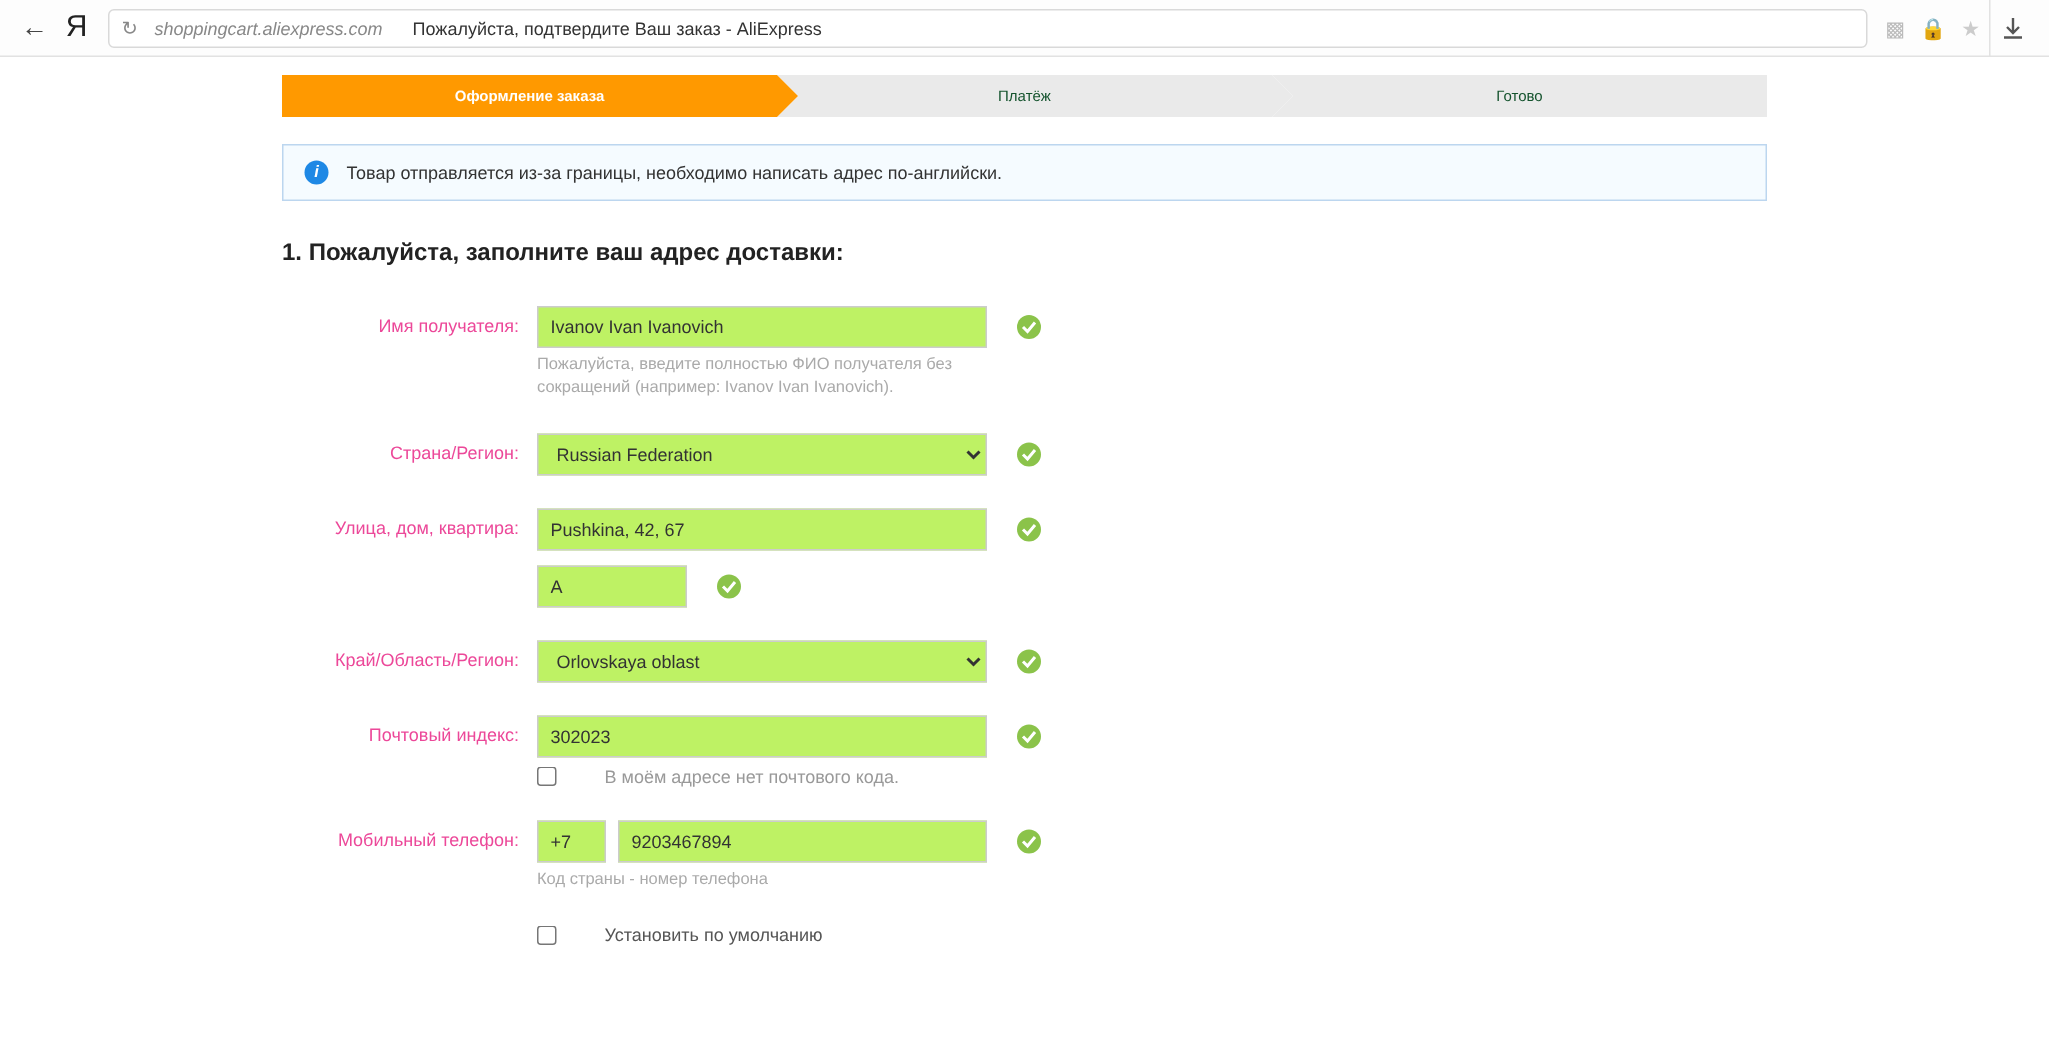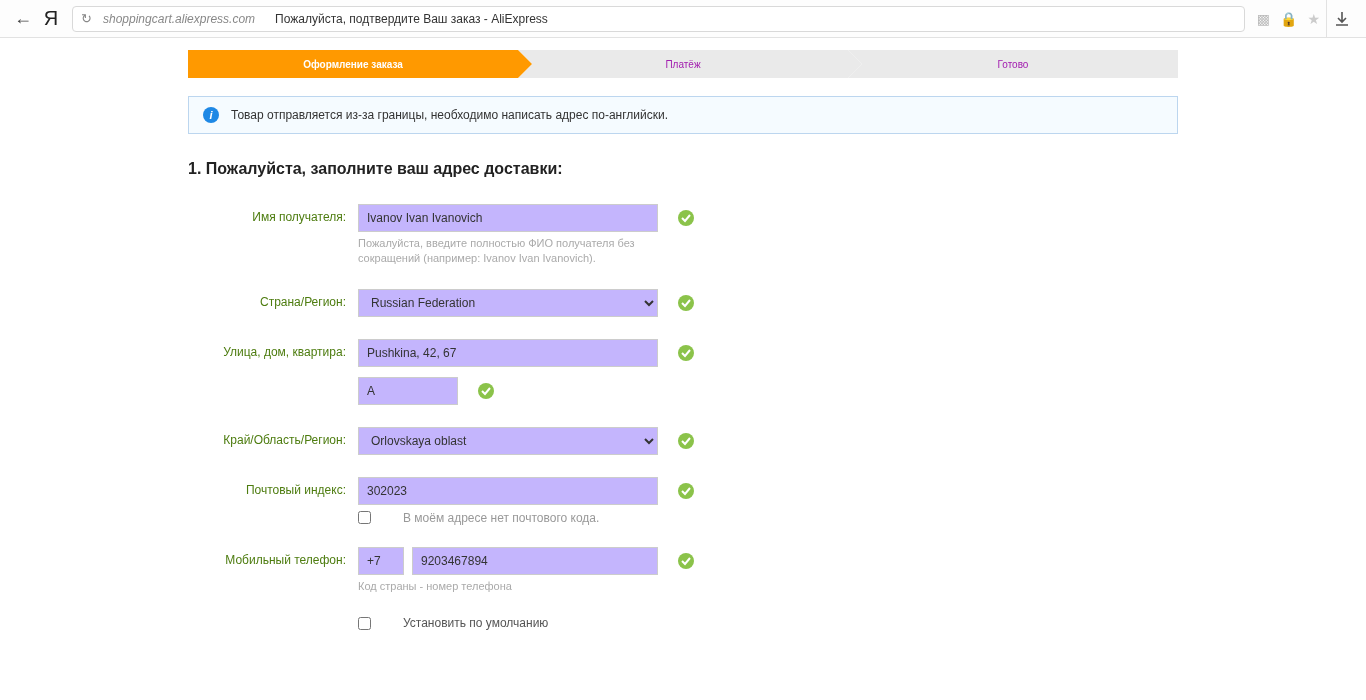--- a/index.html
+++ b/index.html
@@ -31,21 +31,21 @@
   .page { height: 662px; overflow-y: auto; }
   .page::-webkit-scrollbar { width: 16px; }
   .page::-webkit-scrollbar-track { background: #f2f2f2; }
   .page::-webkit-scrollbar-thumb { background: #c7c7c7; border-radius: 2px; }
   .container { width: 990px; margin: 0 auto; padding-top: 12px; }
 
   
   .steps { display: flex; height: 28px; margin-bottom: 18px; font-size: 10px; }
   .step {
     flex: 1; display: flex; align-items: center; justify-content: center;
-    background: #eaeaea; color: #a21caf; position: relative;
+    background: #eaeaea; color: #14532d; position: relative;
   }
   .step.active { background: #f90; color: #fff; font-weight: bold; }
   .step.active::after {
     content: ""; position: absolute; right: -14px; top: 0;
     border-top: 14px solid transparent; border-bottom: 14px solid transparent;
     border-left: 14px solid #f90; z-index: 2;
   }
   .step.mid::after {
     content: ""; position: absolute; right: -14px; top: 0;
     border-top: 14px solid transparent; border-bottom: 14px solid transparent;
@@ -73,27 +73,27 @@
     margin-right: 12px; font-style: italic;
   }
 
   
   .heading { font-size: 16px; font-weight: bold; color: #222; margin-bottom: 26px; }
 
   
   .form-row { display: flex; align-items: flex-start; margin-bottom: 22px; }
   .form-row.tight { margin-bottom: 10px; }
   .form-label {
-    width: 170px; text-align: right; font-size: 12px; color: #4d7c0f;
+    width: 170px; text-align: right; font-size: 12px; color: #ec4899;
     padding-top: 6px; padding-right: 12px;
   }
   .form-ctrl { width: 300px; }
   input[type=text], select {
     width: 100%; height: 28px; border: 1px solid #ccc; padding: 0 8px;
-    font-size: 12px; color: #333; background: #c4b5fd;
+    font-size: 12px; color: #333; background: #bef264;
   }
   select { appearance: auto; }
   .helper { font-size: 11px; color: #aaa; margin-top: 4px; line-height: 1.4; }
   .valid-mark {
     width: 16px; height: 16px; border-radius: 50%; background: #8bc34a;
     display: flex; align-items: center; justify-content: center; margin-left: 20px; margin-top: 6px;
   }
   .valid-mark svg { display:block; }
   .chk-row { display: flex; align-items: center; font-size: 12px; color: #999; gap: 26px; }
   .chk-row input { margin-right: 6px; }

